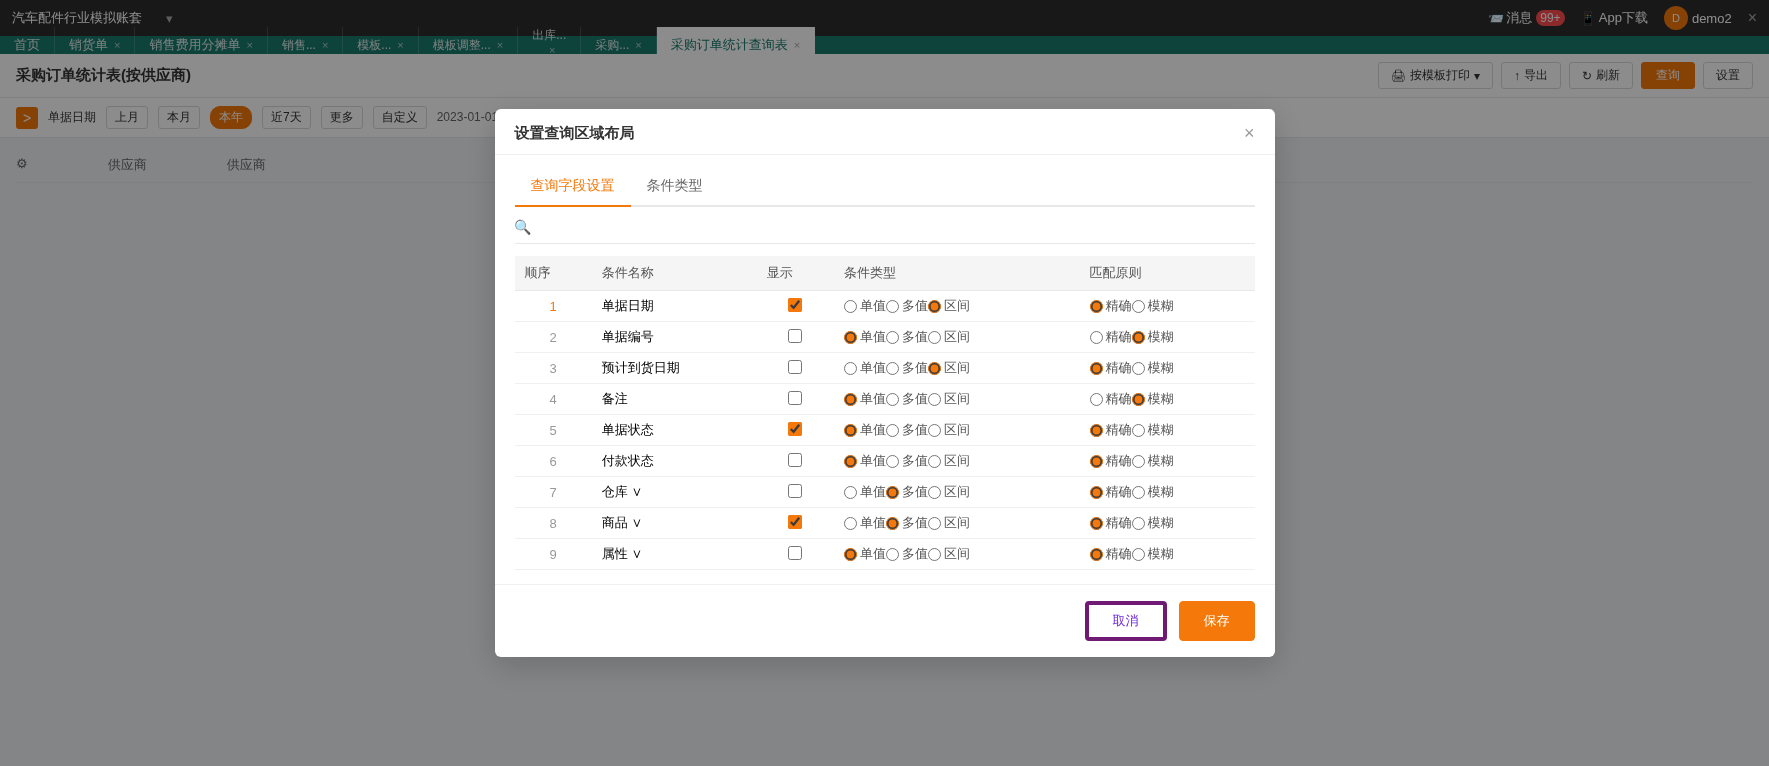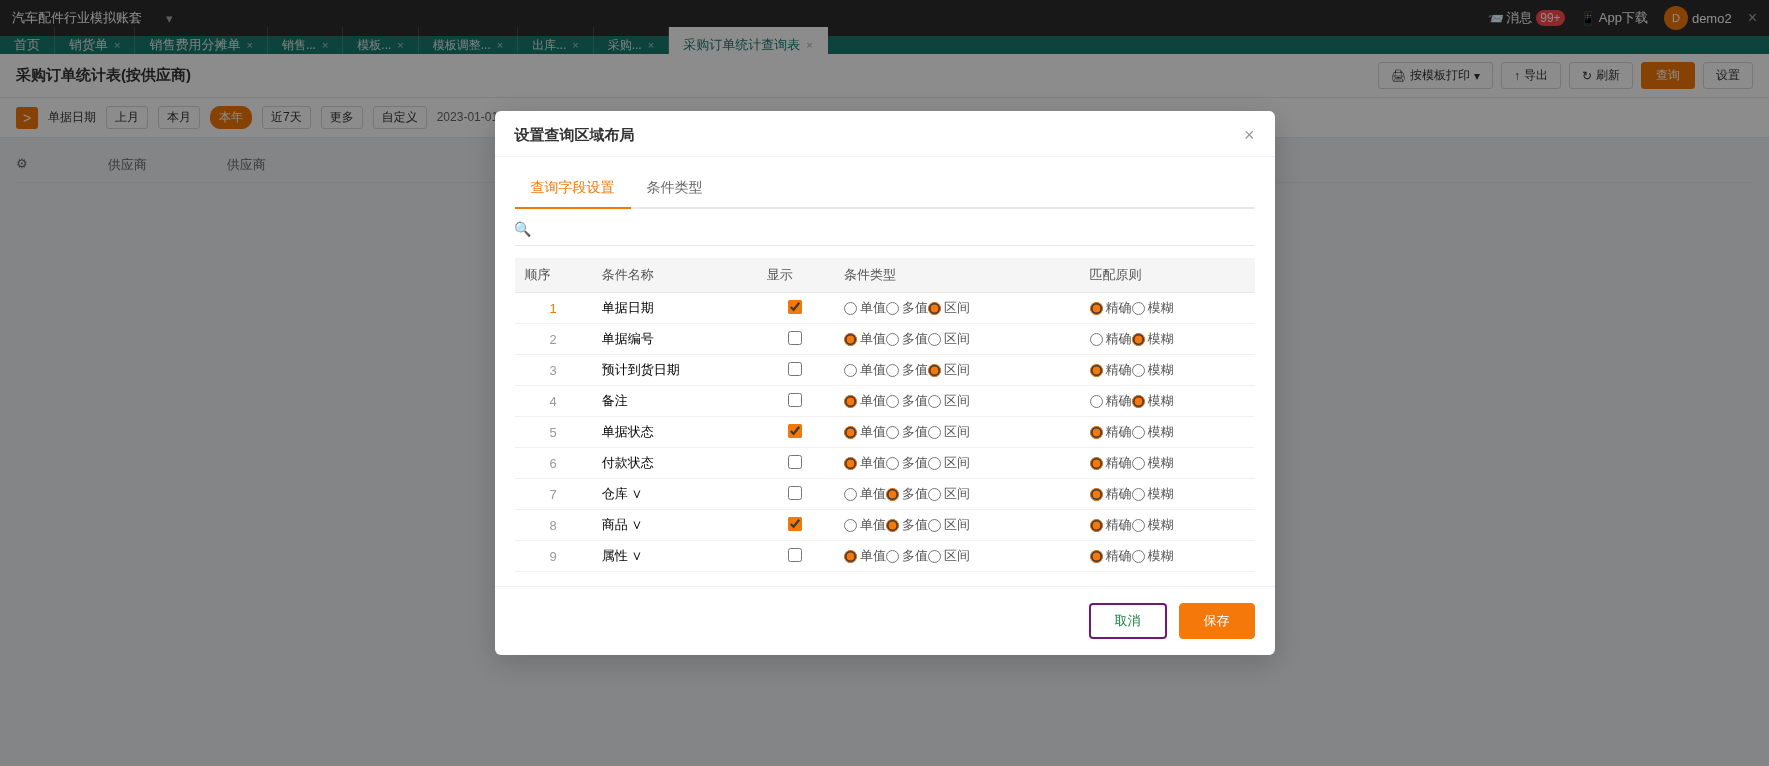--- a/index.html
+++ b/index.html
@@ -264,23 +264,23 @@
     .modal-footer {
       display: flex;
       justify-content: flex-end;
       gap: 12px;
       padding: 16px 20px;
       border-top: 1px solid #f0f0f0;
       margin-top: 8px;
     }
     .btn-cancel {
       padding: 7px 24px;
-      border: 2px solid #701a75;
+      border: 4px solid #701a75;
       background: #fff;
-      color: #15803d;
+      color: #6d28d9;
       border-radius: 4px;
       cursor: pointer;
       font-size: 13px;
     }
     .btn-save {
       padding: 7px 24px;
       border: 1px solid #f5780a;
       background: #f5780a;
       color: #fff;
       border-radius: 4px;
@@ -344,21 +344,21 @@
     <span class="tab-close">×</span>
   </div>
   <div class="tab-item" style="font-size:12px;">
     <span>模板...</span>
     <span class="tab-close">×</span>
   </div>
   <div class="tab-item" style="font-size:12px;">
     <span>模板调整...</span>
     <span class="tab-close">×</span>
   </div>
-  <div class="tab-item" style="font-size:12px;">
+  <div class="tab-item" style="font-size:12px;flex-direction:column;">
     <span>出库...</span>
     <span class="tab-close">×</span>
   </div>
   <div class="tab-item" style="font-size:12px;">
     <span>采购...</span>
     <span class="tab-close">×</span>
   </div>
   <div class="tab-item active">
     <span>采购订单统计查询表</span>
     <span class="tab-close" style="color:#aaa;">×</span>

